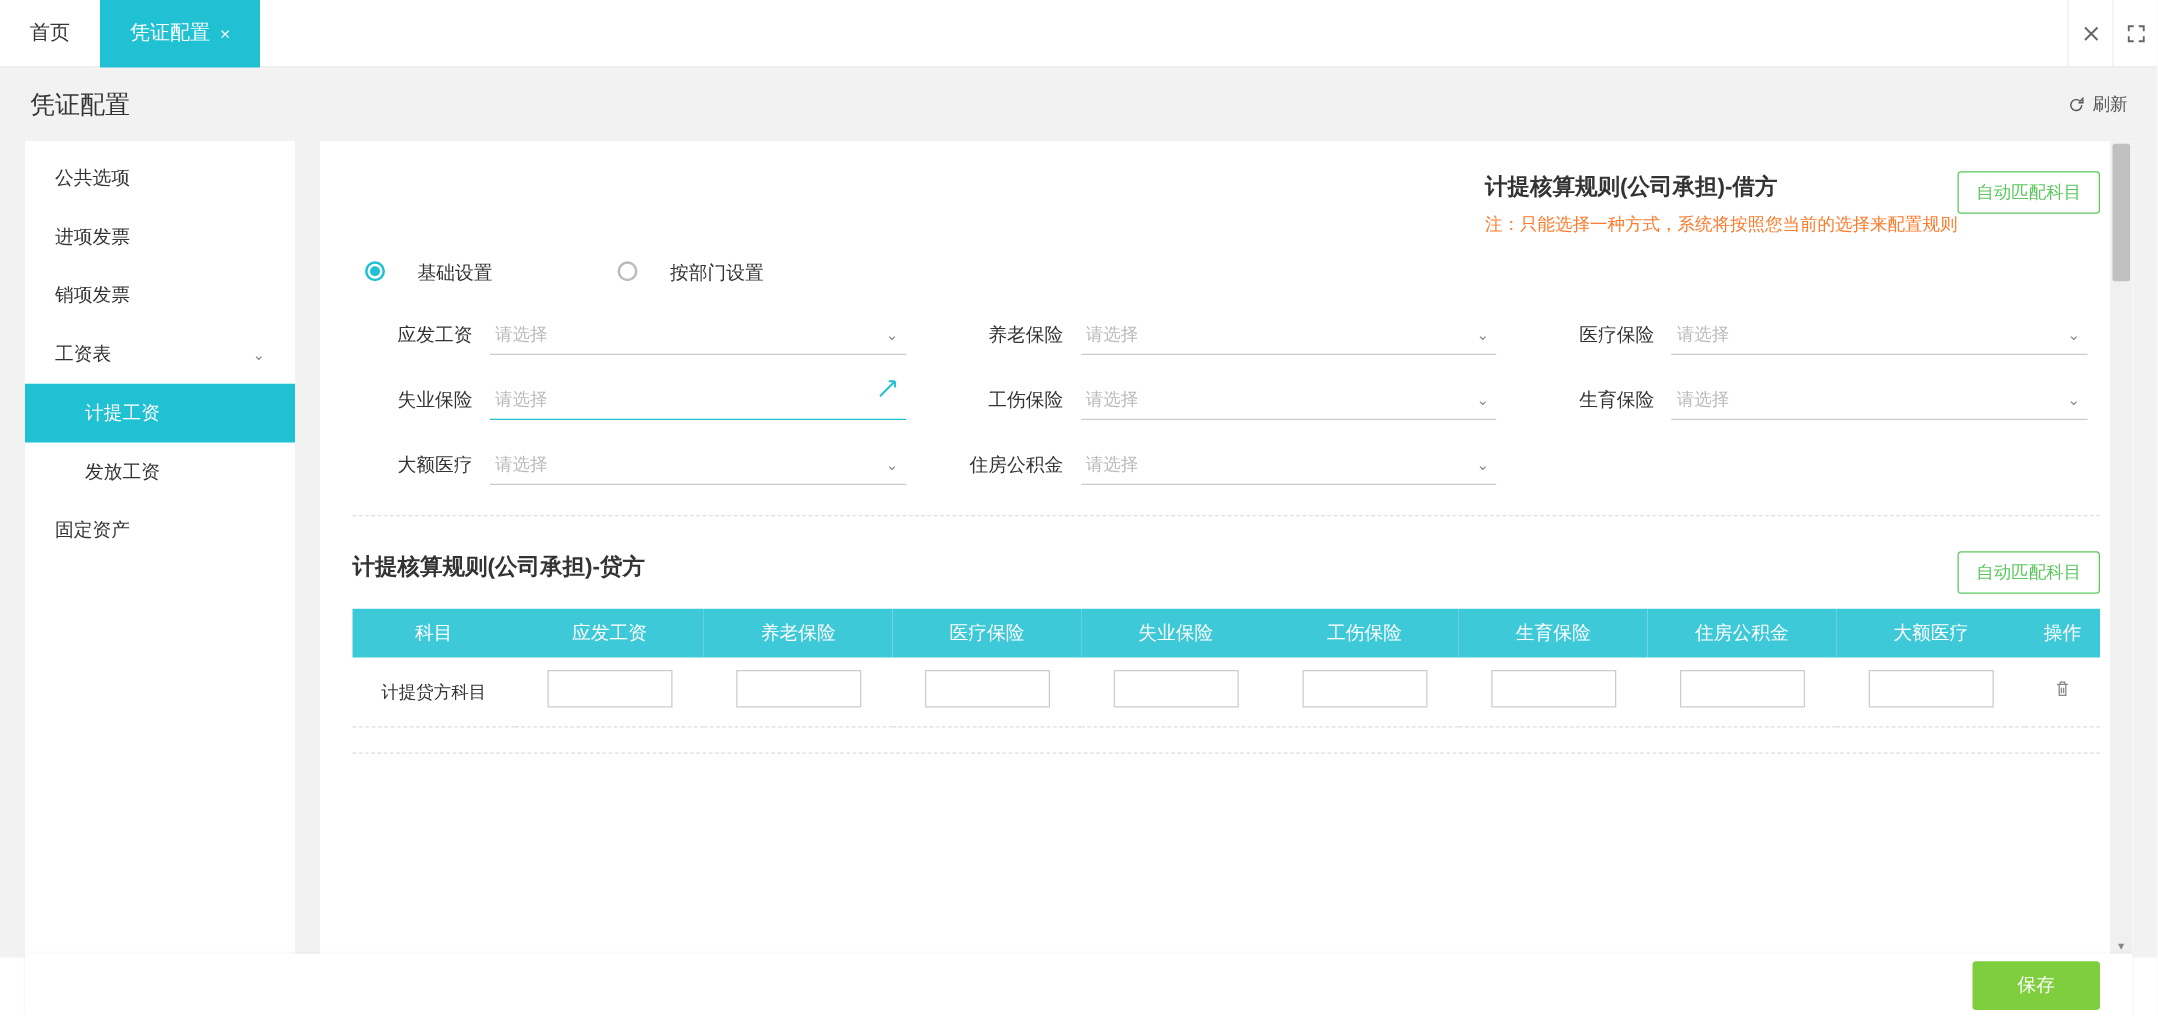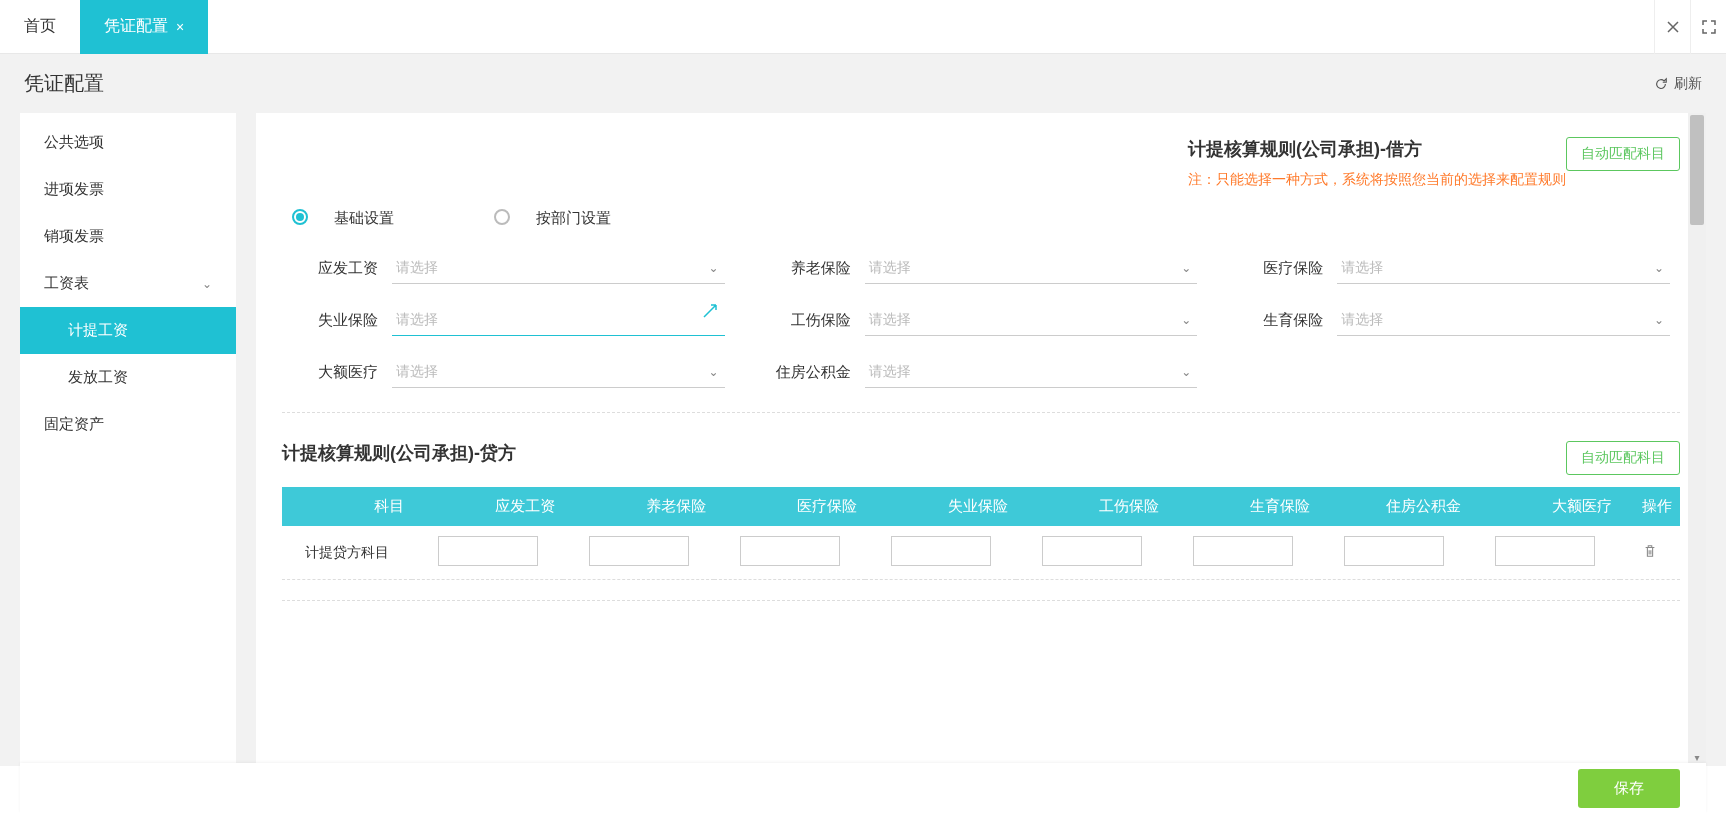--- a/index.html
+++ b/index.html
@@ -47,22 +47,22 @@
 .form-field { display: flex; align-items: center; gap: 14px; }
 .field-label { width: 86px; text-align: right; font-size: 15px; color: #333; }
 .select { flex: 1; position: relative; border-bottom: 1px solid #ccc; height: 32px; display: flex; align-items: center; padding: 0 4px; cursor: pointer; }
 .select.active { border-bottom-color: #1fc1d3; }
 .select-placeholder { color: #bbb; }
 .select-chevron { position: absolute; right: 6px; color: #888; font-size: 12px; }
 .select-cursor { position: absolute; right: 4px; top: -4px; }
 
 
 .table { width: 100%; border-collapse: collapse; }
-.table thead th { background: #3ec9d8; color: #fff; font-weight: normal; padding: 10px 8px; font-size: 15px; text-align: right; }
-.table tbody td { padding: 10px 8px; text-align: center; border-bottom: 1px dashed #ddd; }
+.table thead th { background: #3ec9d8; color: #fff; font-weight: normal; padding: 10px 8px; font-size: 15px; text-align: center; }
+.table tbody td { padding: 10px 8px; text-align: center; border-bottom: 1px dashed #ddd; font-family: Liberation Serif, serif; }
 .table tbody tr:first-child td { border-top: none; }
 .cell-input { width: 100px; height: 30px; border: 1px solid #ccc; background: #fff; display: inline-block; }
 .row-label { text-align: left; padding-left: 8px; }
 .trash-icon { color: #888; cursor: pointer; }
 
 
 .footer { position: absolute; bottom: 0; left: 20px; right: 20px; height: 50px; background: #fff; display: flex; justify-content: flex-end; align-items: center; padding: 0 26px; box-shadow: 0 -1px 3px rgba(0,0,0,0.05); }
 .save-btn { background: #7fce3e; color: #fff; border: none; padding: 10px 36px; border-radius: 3px; font-size: 15px; cursor: pointer; font-family: Liberation Serif, serif; }
 
 .dashed-sep { border-top: 1px dashed #ddd; margin: 20px 0 0 0; }

